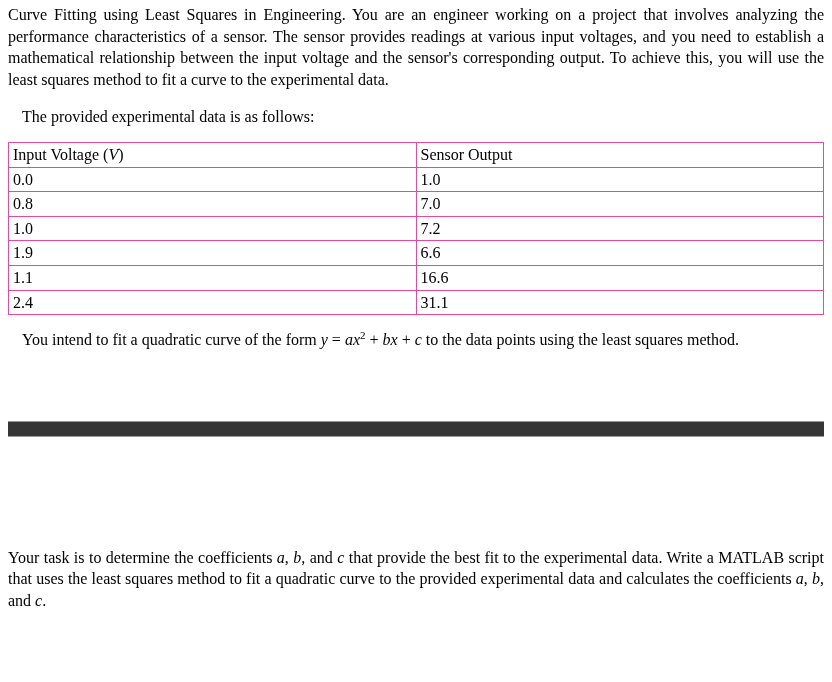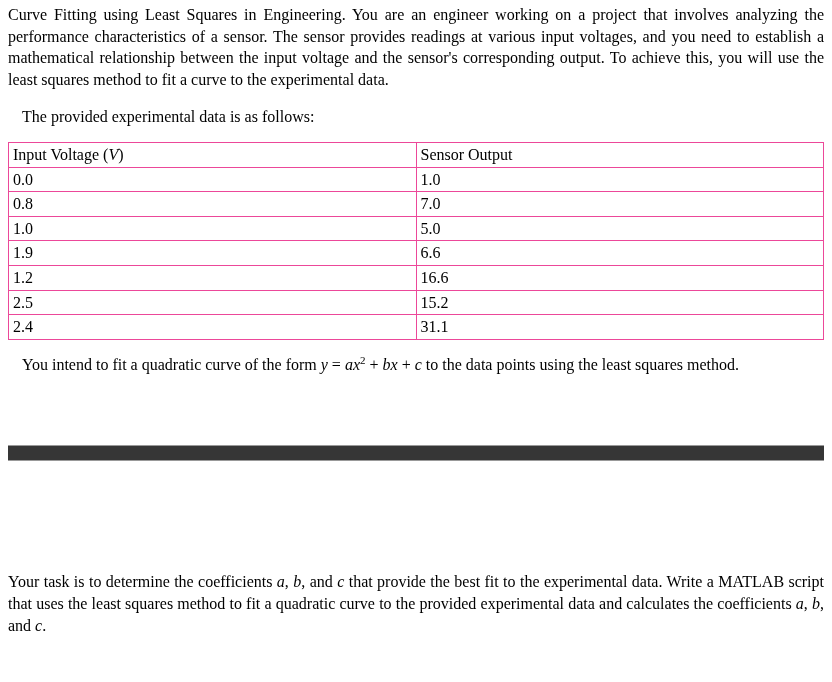--- a/index.html
+++ b/index.html
@@ -87,33 +87,29 @@
   <tr>
     <td>0.0</td>
     <td>1.0</td>
   </tr>
   <tr>
     <td>0.8</td>
     <td>7.0</td>
   </tr>
   <tr>
     <td>1.0</td>
-    <td>5.0</td>
+    <td>7.2</td>
   </tr>
   <tr>
     <td>1.9</td>
     <td>6.6</td>
   </tr>
   <tr>
-    <td>1.2</td>
+    <td>1.1</td>
     <td>16.6</td>
-  </tr>
-  <tr>
-    <td>2.5</td>
-    <td>15.2</td>
   </tr>
   <tr>
     <td>2.4</td>
     <td>31.1</td>
   </tr>
 </tbody>
   </table>
 
 <p class="para"><span>You intend to fit a quadratic curve of the form </span><span class="formula">y</span><span> = </span><span class="formula">a</span><span class="formula">x</span><span class="sup">2</span><span> + </span><span class="formula">b</span><span class="formula">x</span><span> + </span><span class="formula">c</span><span> to the data points using the least squares method.</span></p>
 

